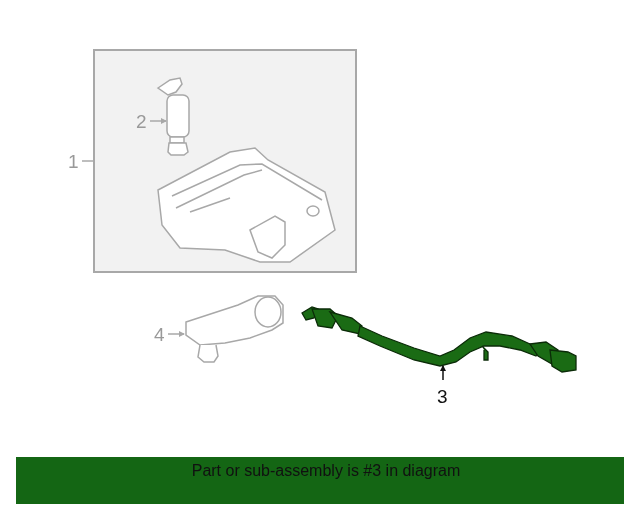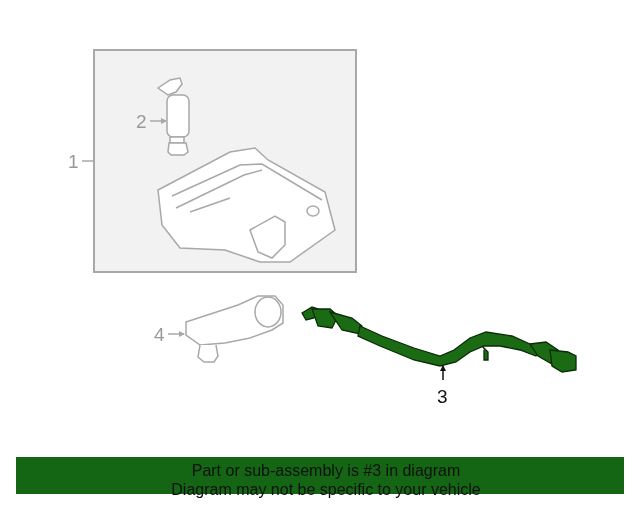--- a/index.html
+++ b/index.html
@@ -1,20 +1,20 @@
 <!DOCTYPE html>
 <html><head>
 <meta charset="utf-8">
 <style>
   html, body { margin:0; padding:0; background:#ffffff; }
   body { width:640px; height:512px; position:relative; overflow:hidden; font-family:"Liberation Sans", sans-serif; }
   #diagram { position:absolute; left:0; top:0; width:640px; height:512px; }
   .callout { position:absolute; font-size:19px; color:#999999; line-height:1; }
   .callout.active { color:#111111; }
-  #banner { position:absolute; left:16px; top:457px; width:608px; height:37px; background:#146614; color:#111111; text-align:center; font-size:16px; line-height:19px; padding-top:4px; box-sizing:border-box;padding-left:12px; }
+  #banner { position:absolute; left:16px; top:457px; width:608px; height:47px; background:#146614; color:#111111; text-align:center; font-size:16px; line-height:19px; padding-top:4px; box-sizing:border-box;padding-left:12px; }
 </style>
 </head>
 <body>
 
 <svg id="diagram" viewBox="0 0 640 512" xmlns="http://www.w3.org/2000/svg">
 
   <rect x="94" y="50" width="262" height="222" fill="#f2f2f2" stroke="#a8a8a8" stroke-width="2"></rect>
   <line x1="82" y1="161" x2="94" y2="161" stroke="#a8a8a8" stroke-width="1.5"></line>
 
   <g fill="#ffffff" stroke="#a8a8a8" stroke-width="1.5">
@@ -56,14 +56,13 @@
   <polygon points="443,365 440,371 446,371" fill="#111111"></polygon>
 </svg>
 
 <div class="callout" style="left:68px;top:152px;">1</div>
 <div class="callout" style="left:136px;top:112px;">2</div>
 <div class="callout active" style="left:437px;top:387px;">3</div>
 <div class="callout" style="left:154px;top:325px;">4</div>
 
 <div id="banner">
   <div>Part or sub-assembly is #3 in diagram</div>
-  <div>Diagram may not be specific to your vehicle</div>
 </div>
 
 </body></html>

